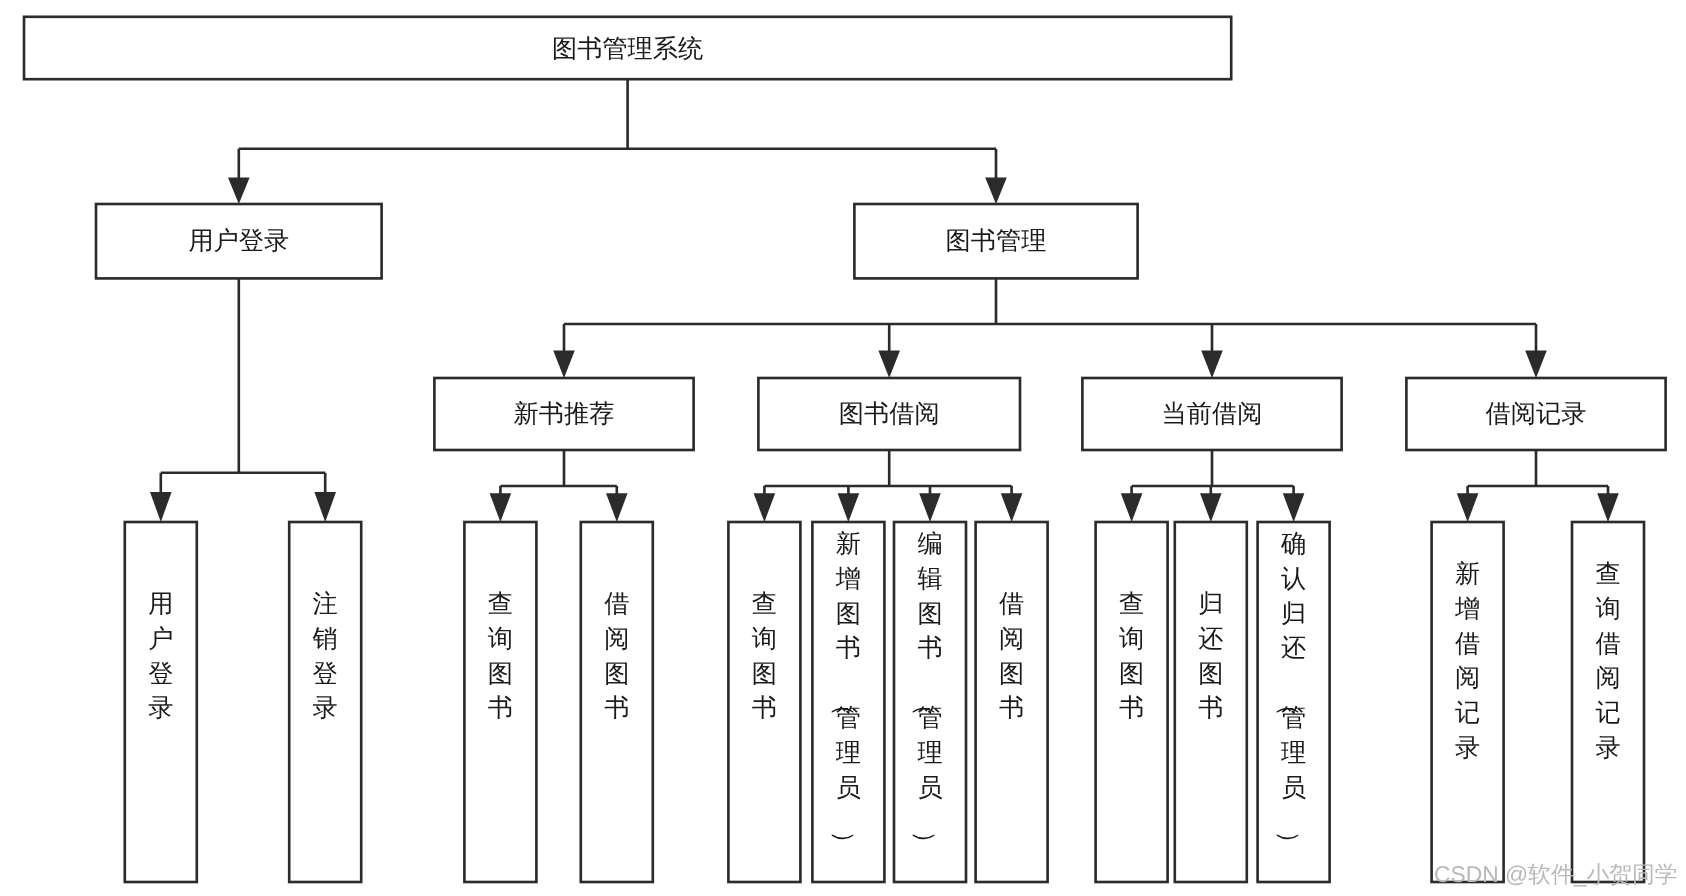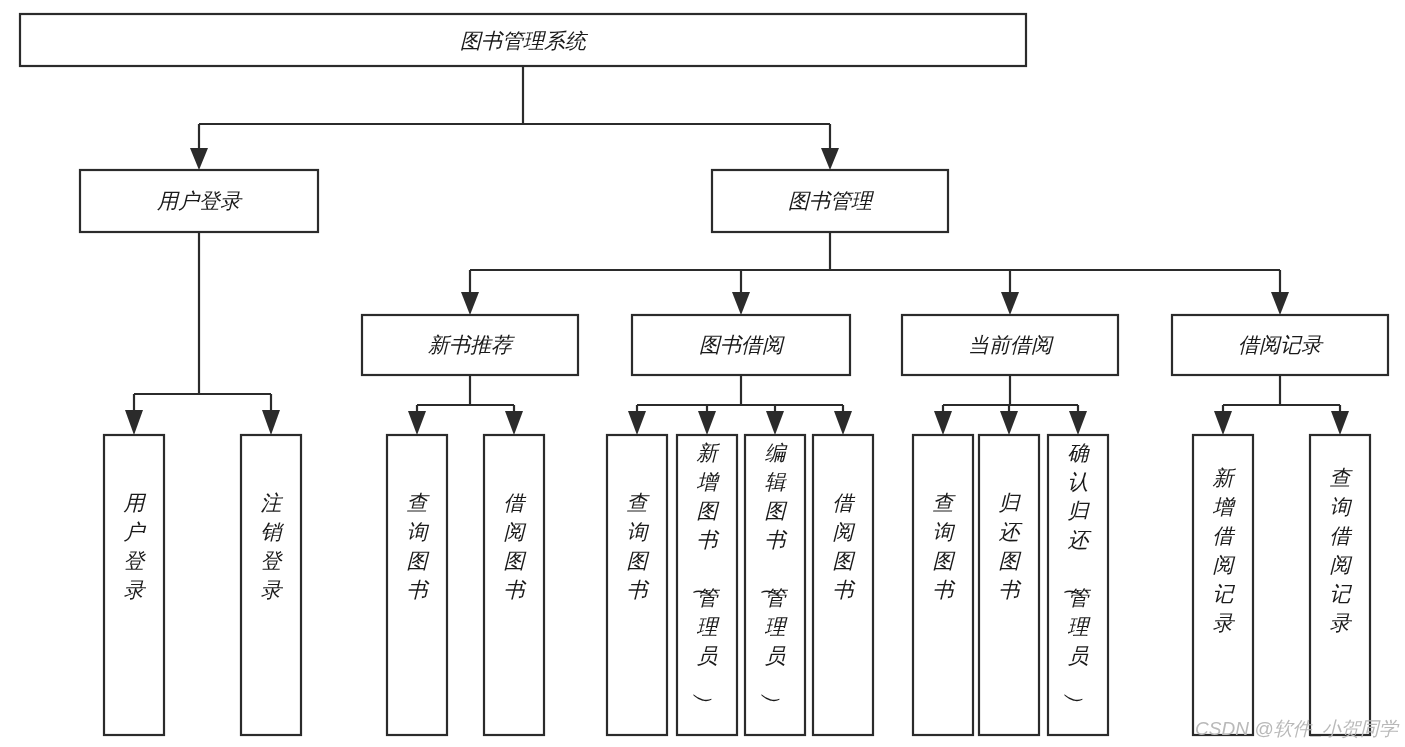--- a/index.html
+++ b/index.html
@@ -10,21 +10,20 @@
   }
   body {
     font-family: "Liberation Sans", "DejaVu Sans", sans-serif;
   }
   #diagram-root {
     position: relative;
     width: 1405px;
     height: 747px;
     background: #ffffff;
     overflow: hidden;
-    font-style: italic;
   }
   svg.flow-canvas {
     position: absolute;
     left: 0;
     top: 0;
     width: 1405px;
     height: 747px;
     display: block;
   }
   .node-box {

